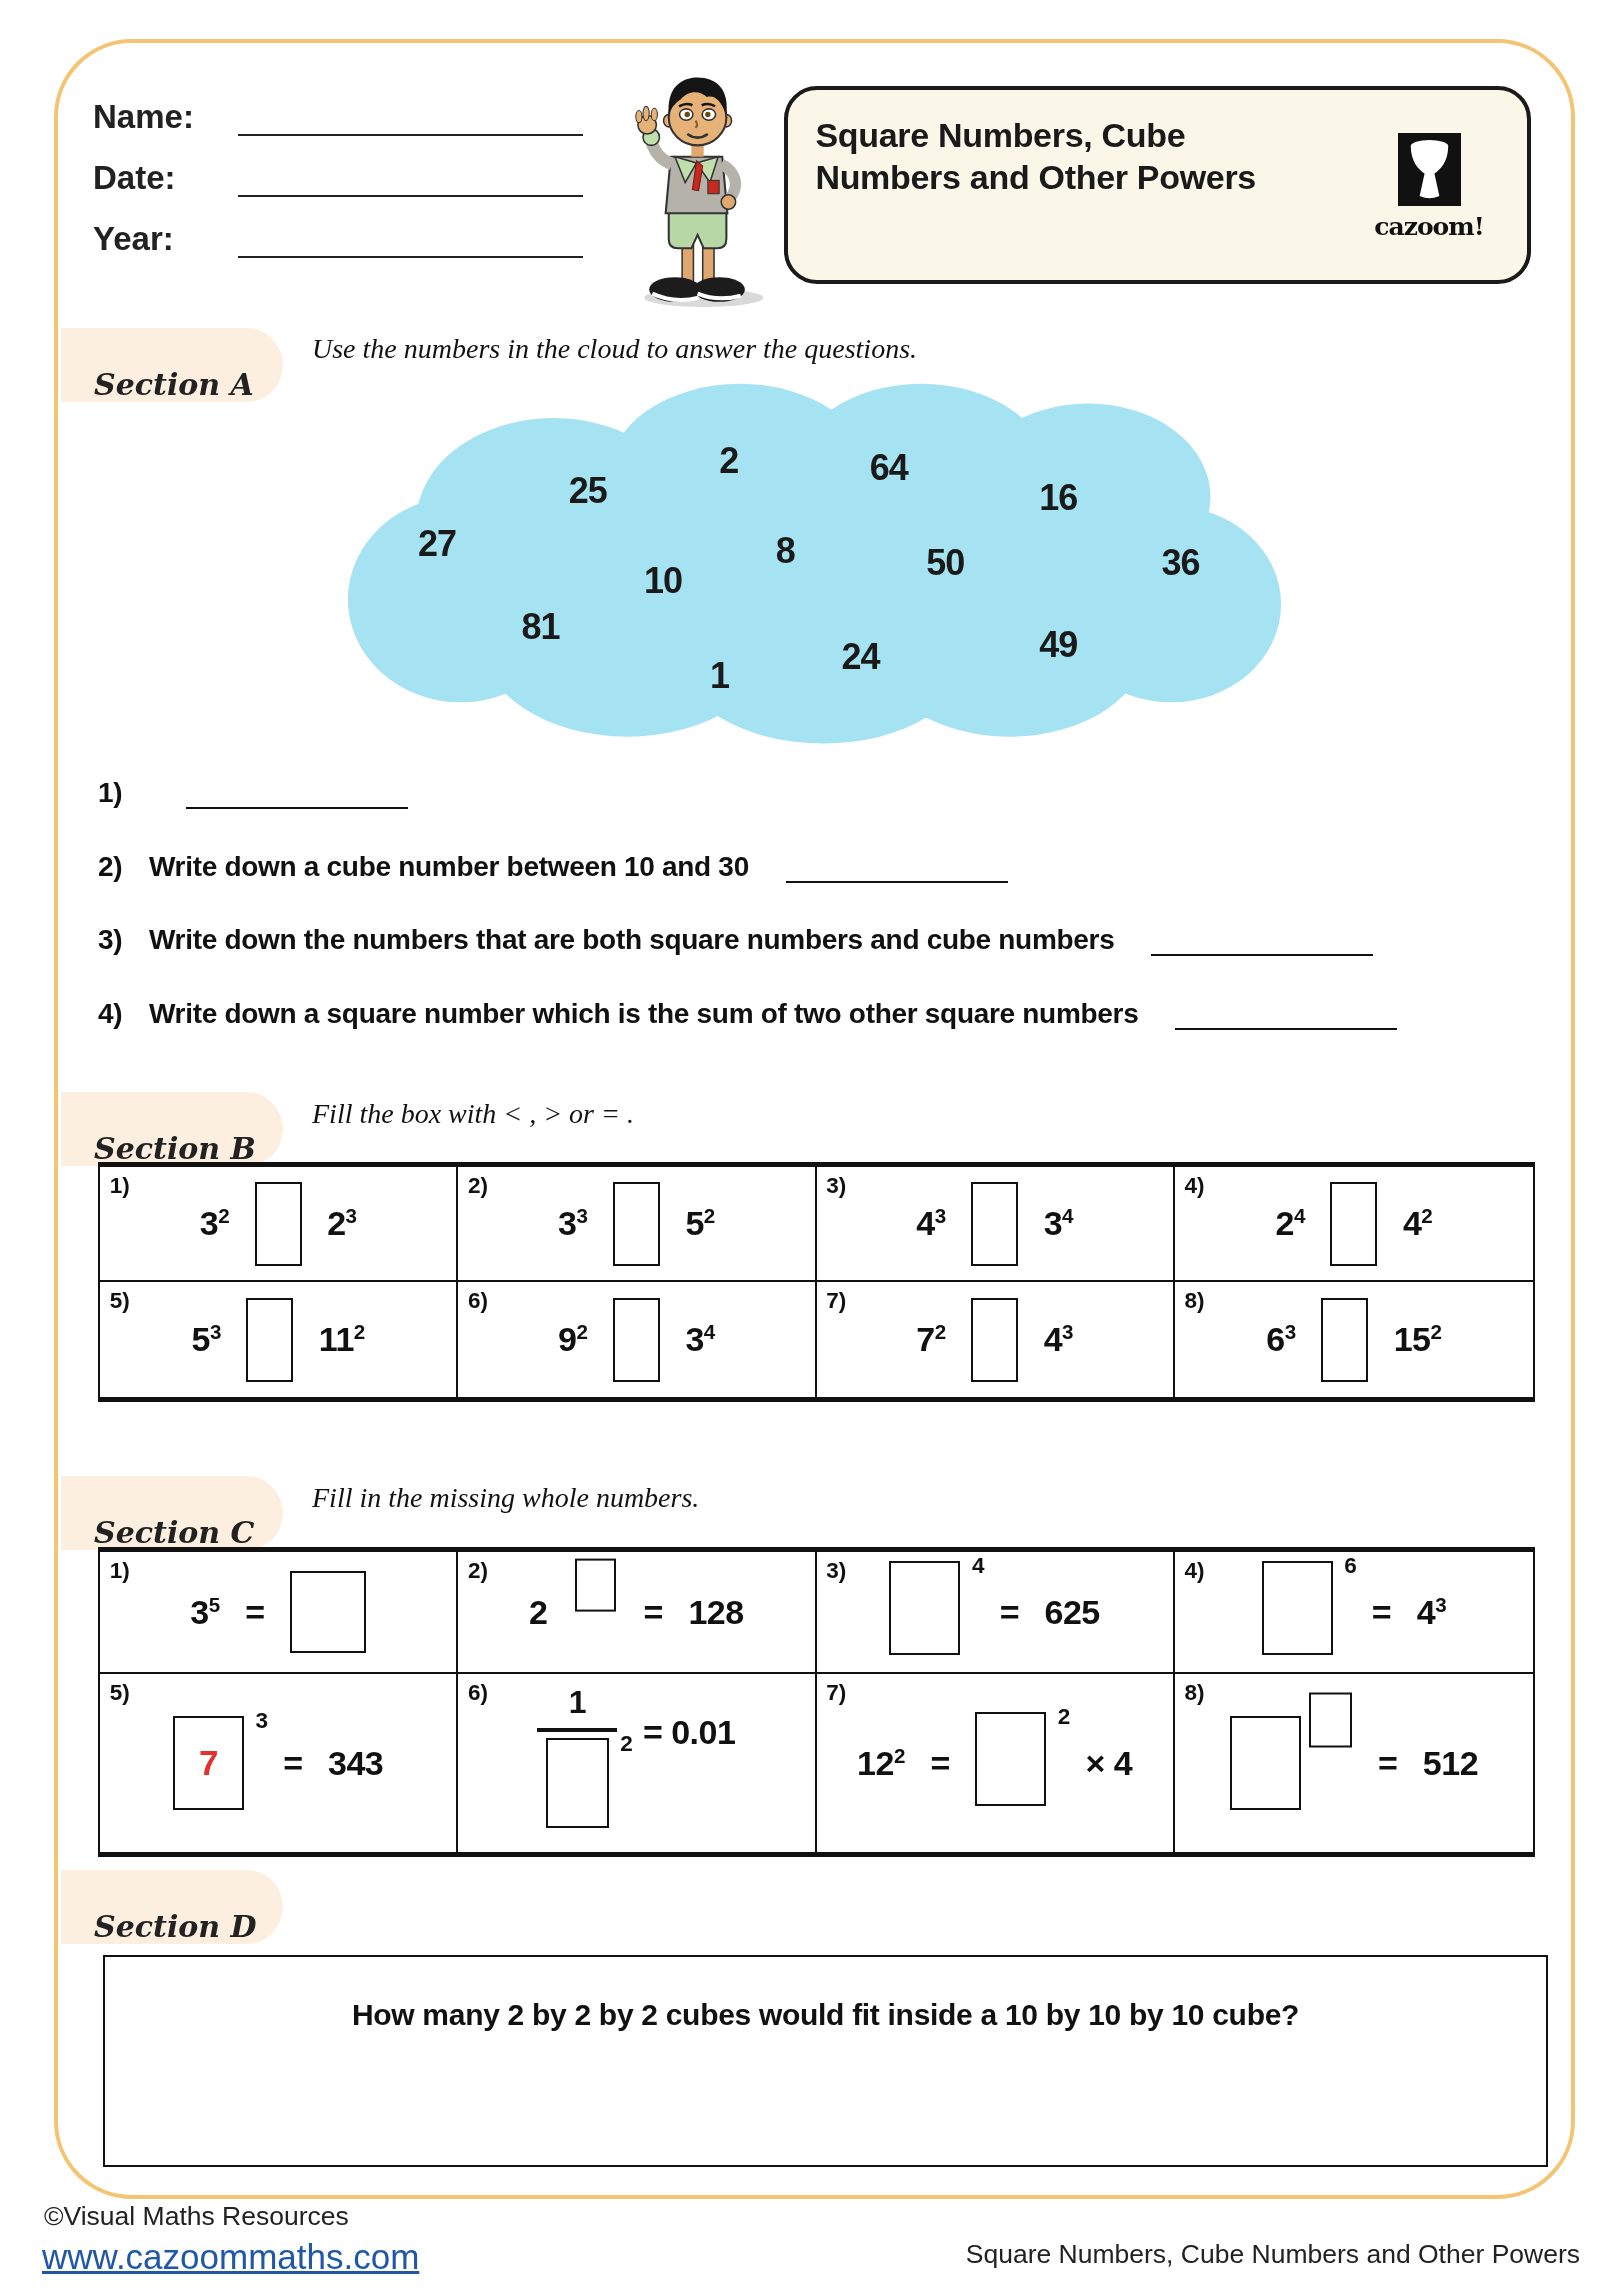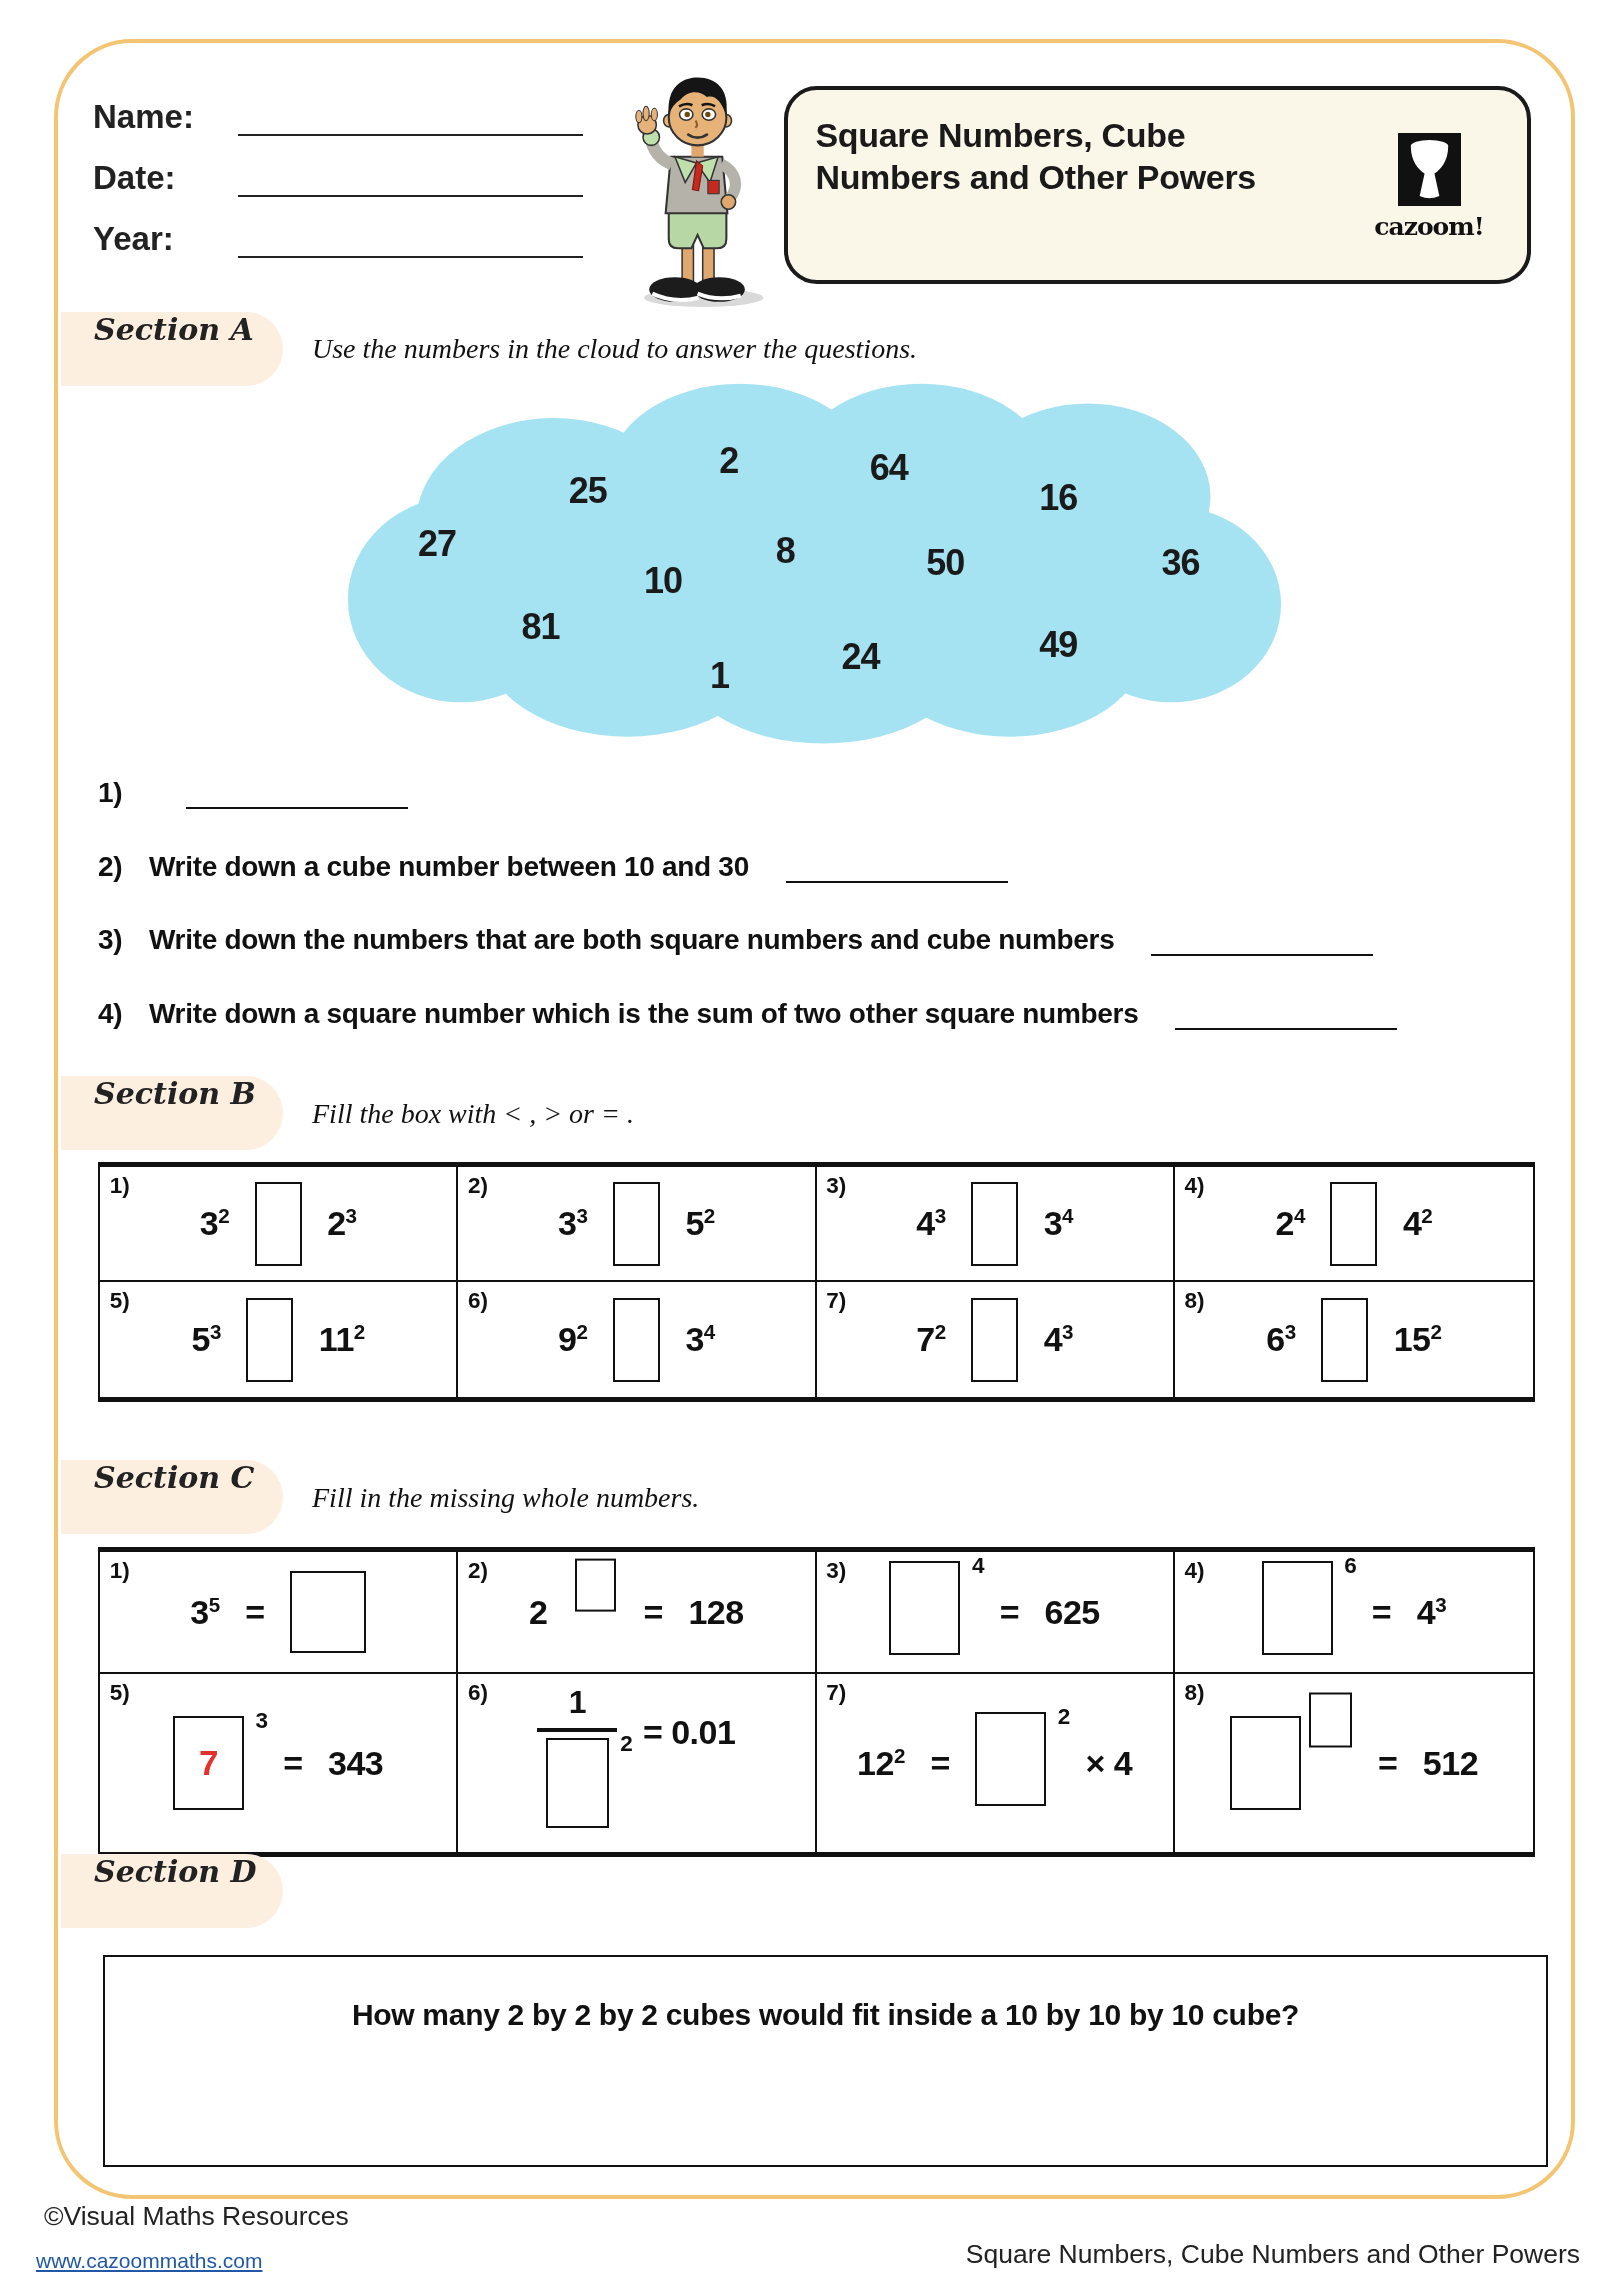--- a/index.html
+++ b/index.html
@@ -26,22 +26,22 @@
     position:absolute; left:784px; top:86px; width:747px; height:198px;
     background:var(--cream); border:4.9px solid #1a1a1a; border-radius:33px; padding:23.5px 27.4px;
   }
   .title-text{ width:461px; font-size:34px; line-height:1.26; font-weight:700; color:#1a1a1a; letter-spacing:-0.3px; }
   .logo{ position:absolute; top:43px; right:39px; width:118px; text-align:center; }
   .logo-mark{ display:inline-block; width:63px; height:73px; background:#111; }
   .logo-word{ font-family:"DejaVu Serif", serif; font-weight:700; font-size:25px; letter-spacing:-1px; color:#111; margin-top:2px; }
   
   .band{
     position:absolute; left:61px; width:222px; height:74px; background:var(--band);
-    border-radius:0 39px 39px 0; display:flex; align-items:flex-start; padding-left:33px;
-    font-family:"DejaVu Serif", serif; font-style:italic; font-weight:700; font-size:30px; color:#222;
+    border-radius:0 39px 39px 0; display:flex; align-items:flex-end; padding-left:33px;
+    font-family:"DejaVu Serif", serif; font-style:italic; font-weight:700; font-size:30px; color:#222;margin-top:16px;
   }
   .band-a{ top:312px; } .band-b{ top:1076px; } .band-c{ top:1460px; } .band-d{ top:1854px; }
   .instruction{
     position:absolute; left:312px; font-family:"Liberation Serif", serif;
     font-style:italic; font-size:28px; color:#111;
   }
   .ins-a{ top:333px; } .ins-b{ top:1098px; } .ins-c{ top:1482px; }
   
   .cloud{ position:absolute; left:343px; top:374px; width:941px; height:377px; }
   .cloud svg{ position:absolute; inset:0; }
@@ -86,21 +86,21 @@
   .frac-bar{ width:80px; height:3.9px; background:#111; }
   .expr.c6{ align-items:flex-start; padding-top:9.8px; }
   .c6-right{ margin-top:29px; white-space:nowrap; }
   .boxstack{ display:inline-flex; align-items:flex-start; }
   .exp-box2{ display:inline-block; width:43px; height:55px; border:2.9px solid #111; margin-left:8.8px; transform:translateY(-23.5px); }
   
   .d-box{ position:absolute; left:103px; top:1955px; width:1445px; height:212px; border:2.9px solid #111; background:#fff; }
   .d-question{ position:absolute; top:41px; width:100%; text-align:center; font-size:30px; font-weight:700; letter-spacing:-0.3px; }
   
   .footer-left1{ position:absolute; left:44px; top:2201px; font-size:26.5px; color:#222; }
-  .footer-left2{ position:absolute; left:36px; top:2237px; font-size:21px; color:var(--link); text-decoration:underline;margin-top:12px; }
+  .footer-left2{ position:absolute; left:42px; top:2237px; font-size:35px; color:var(--link); text-decoration:underline; }
   .footer-right{ position:absolute; right:41px; top:2239px; font-size:26.5px; color:#222; }
 </style>
 </head>
 <body>
 
 <div class="frame"></div>
 
 <div class="hfields" id="header-fields">
     <div class="hf-row"><span class="hf-label">Name:</span><span class="hf-line"></span></div>
     <div class="hf-row"><span class="hf-label">Date:</span><span class="hf-line"></span></div>

